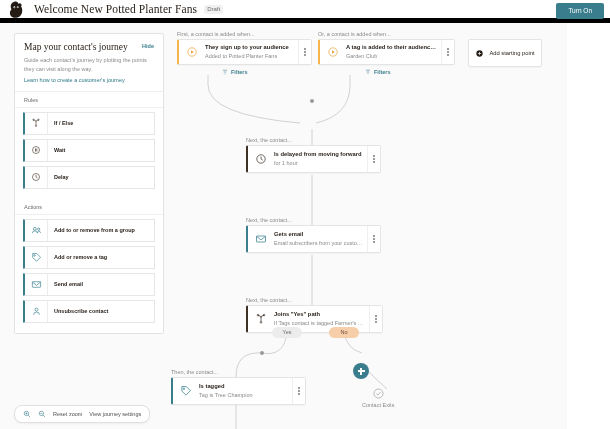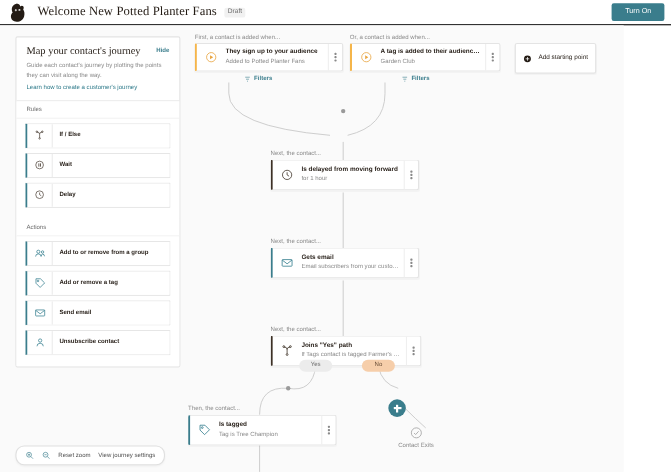--- a/index.html
+++ b/index.html
@@ -10,21 +10,21 @@
     -webkit-font-smoothing:antialiased;
   }
   #app{position:relative;width:610px;height:429px;overflow:hidden;background:#fff;}
 
   
   .left-strip{position:absolute;left:0;top:0;width:5px;height:22px;background:#ffe01b;}
 
   
   .topbar{
     position:absolute;left:0;top:0;width:610px;height:23px;
-    background:#ffffff;border-bottom:1px solid #000000;
+    background:#ffffff;border-bottom:5px solid #000000;
     display:flex;align-items:center;box-sizing:border-box;
   }
   .logo{
     width:20px;height:20px;margin-left:6px;flex:0 0 auto;
     display:flex;align-items:center;justify-content:center;
   }
   .app-title{
     font-size:11.5px;color:#241c15;margin-left:8px;
     font-family:"Liberation Serif","DejaVu Serif",serif;
     letter-spacing:.1px;white-space:nowrap;

